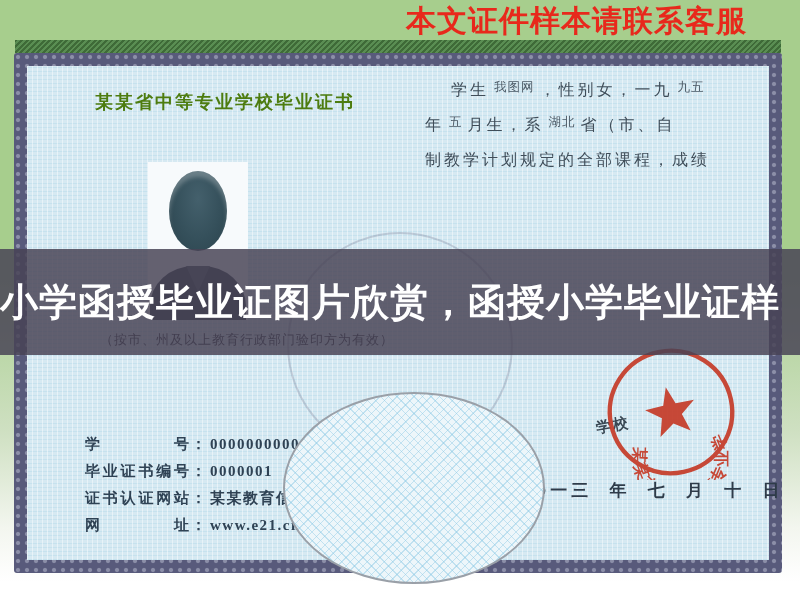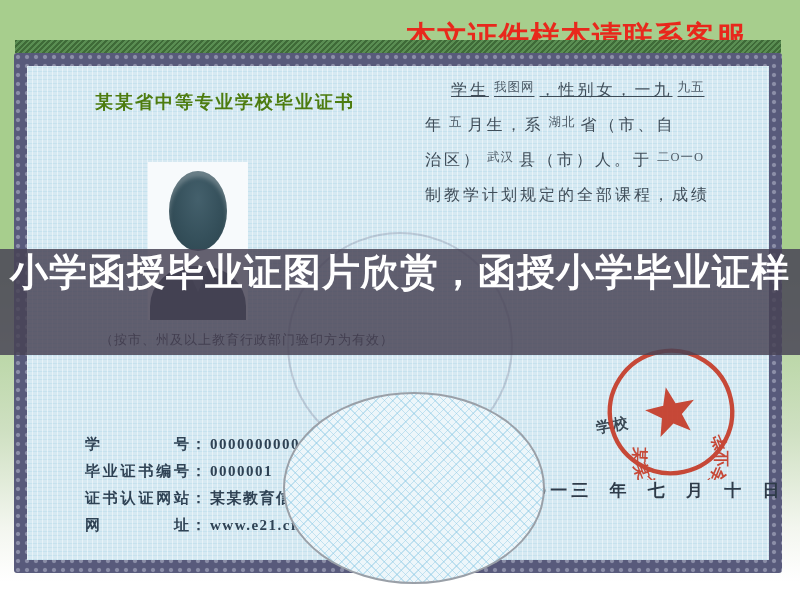--- a/index.html
+++ b/index.html
@@ -3,21 +3,21 @@
 <meta charset="utf-8">
 <style>
   * { margin:0; padding:0; box-sizing:border-box; }
   html,body { width:800px; height:600px; overflow:hidden; }
   body{
     position:relative;
     font-family:"Liberation Serif","DejaVu Serif",serif;
     background:linear-gradient(180deg,#a7ce8d 0%,#a7ce8d 45%,#cfe0c2 72%,#f3f6ef 88%,#ffffff 97%);
   }
   
-  .top-banner{position:absolute;left:0;top:16px;width:800px;height:40px;}
+  .top-banner{position:absolute;left:0;top:0;width:800px;height:40px;}
   .top-banner .notice{
     position:absolute;left:406px;top:1px;
     font-family:"Liberation Sans","DejaVu Sans",sans-serif;
     font-weight:700;font-size:30px;color:#e8281c;letter-spacing:1px;white-space:nowrap;
   }
   .green-strip{
     position:absolute;left:15px;top:40px;width:766px;height:13px;
     background-color:#4e8546;
     background-image:repeating-linear-gradient(135deg,rgba(0,0,0,.20) 0 2px,rgba(255,255,255,.07) 2px 4px);
   }
@@ -52,21 +52,21 @@
     position:absolute;left:2px;bottom:0;width:96px;height:54px;
     background:#2c3947;border-radius:44px 44px 0 0/40px 40px 0 0;
   }
   .photo .collar{
     position:absolute;left:38px;bottom:28px;width:24px;height:26px;
     background:#46535f;clip-path:polygon(50% 100%,0 0,100% 0);
   }
   
   .info-block{position:absolute;left:425px;top:72px;width:348px;font-size:16px;color:#3f4d59;}
   .info-line{height:35px;line-height:35px;letter-spacing:3px;white-space:nowrap;}
-  .info-line:first-child{text-indent:26px;text-decoration:underline;}
+  .info-line:first-child{text-indent:26px;}
   .info-line .val{
     font-size:12.5px;color:#4c5a66;letter-spacing:1px;
     position:relative;top:-4px;margin:0 5px;
   }
   
   .faint-stamp{
     position:absolute;left:287px;top:232px;width:226px;height:226px;border-radius:50%;
     border:2px solid rgba(105,108,138,.28);
   }
   .validation-note{
@@ -98,21 +98,21 @@
   
   .school-label{
     position:absolute;left:596px;top:416px;font-size:15px;font-weight:700;color:#3a4854;
     transform:rotate(-10deg);letter-spacing:2px;
   }
   .seal{position:absolute;left:603px;top:344px;width:136px;height:136px;z-index:20;opacity:.92;}
   
   .overlay-band{
     position:absolute;left:0;top:249px;width:800px;height:106px;
     background:rgba(72,67,85,.84);
-    z-index:40;display:flex;flex-direction:column;align-items:center;
+    z-index:40;display:flex;align-items:center;
     font-family:"Liberation Sans","DejaVu Sans",sans-serif;
   }
   .overlay-line{
     color:#ffffff;font-weight:900;font-size:38px;line-height:46px;letter-spacing:1px;white-space:nowrap;
   }
 </style>
 </head>
 <body>
 
 <div class="top-banner">
@@ -132,21 +132,20 @@
     <div class="head"></div>
     <div class="shoulders"></div>
     <div class="collar"></div>
   </div>
 
   <div class="faint-stamp"></div>
 
   <div class="info-block">
       <div class="info-line"><span class="form">学生</span><span class="val">我图网</span><span class="form">，性别女，一九</span><span class="val">九五</span></div>
       <div class="info-line"><span class="form">年</span><span class="val">五</span><span class="form">月生，系</span><span class="val">湖北</span><span class="form">省（市、自</span></div>
-      <div class="info-line"><span class="form">治区）</span><span class="val">武汉</span><span class="form">县（市）人。于</span><span class="val">二O一O</span></div>
       <div class="info-line"><span class="form">制教学计划规定的全部课程，成绩</span></div>
     </div>
 
   <div class="validation-note">（按市、州及以上教育行政部门验印方为有效）</div>
 
   <div class="fields">
       <div class="field-row">
         <span class="field-label">
           <span>学</span>
           <span>号</span>

